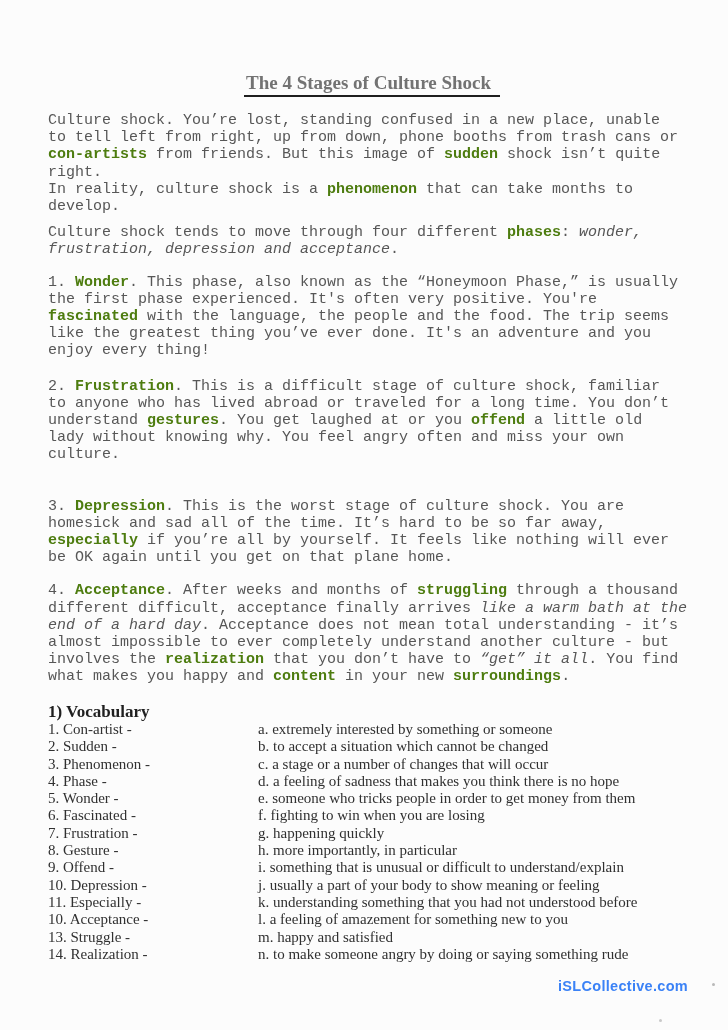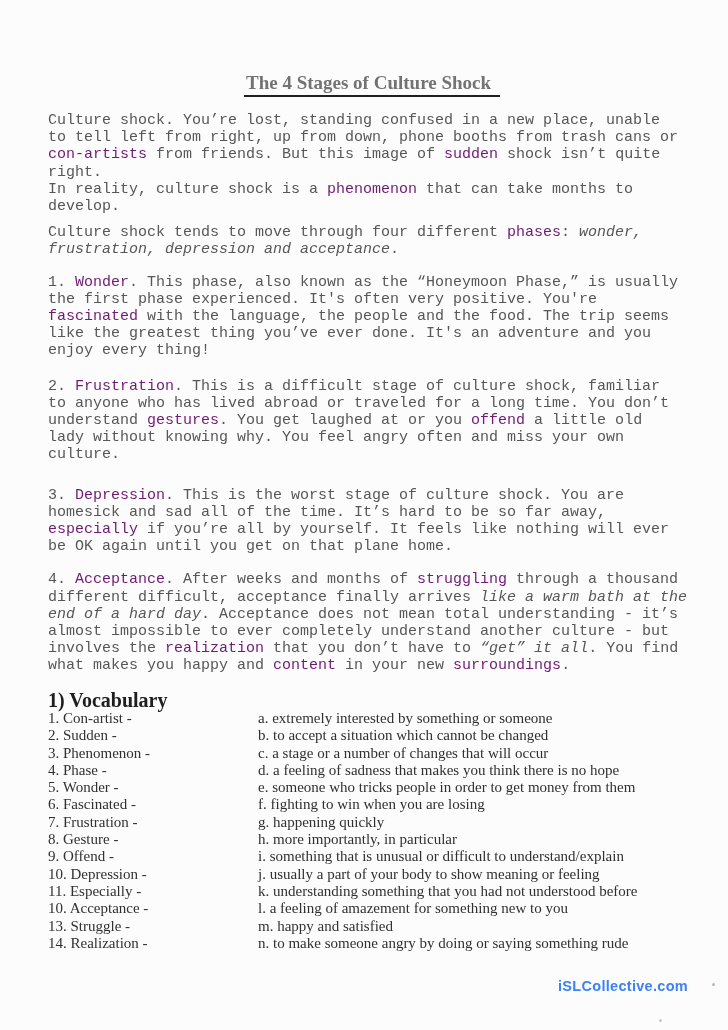--- a/index.html
+++ b/index.html
@@ -33,34 +33,34 @@
     padding: 0 9px 1px 2px;
   }
   .mono {
     font-family: "Liberation Mono", "DejaVu Sans Mono", monospace;
     font-size: 15px;
     line-height: 17.2px;
     white-space: pre-wrap;
     color: #575757;
     margin: 0;
   }
-  .mono .b { font-weight: normal; color: #701a75; }
+  .mono .b { font-weight: bold; color: #4d7c0f; }
   .mono .i { font-style: italic; }
   .para-intro { margin-bottom: 9px; }
   .para-phases { margin-bottom: 15px; }
   .stage-wonder { margin-bottom: 18px; }
-  .stage-frustration { margin-bottom: 23px; }
+  .stage-frustration { margin-bottom: 34px; }
   .stage-depression { margin-bottom: 16px; }
   .stage-acceptance { margin-bottom: 17px; }
   .vocab {
     font-family: "Liberation Serif", serif;
     color: #303030;
   }
   .vocab-heading {
-    font-size: 20px;
+    font-size: 17px;
     font-weight: bold;
     color: #1f1f1f;
     margin: 0 0 1px 0;
     line-height: 17.3px;
   }
   .vocab-rows { }
   .vocab-row {
     display: flex;
     white-space: nowrap;
     font-size: 15px;

